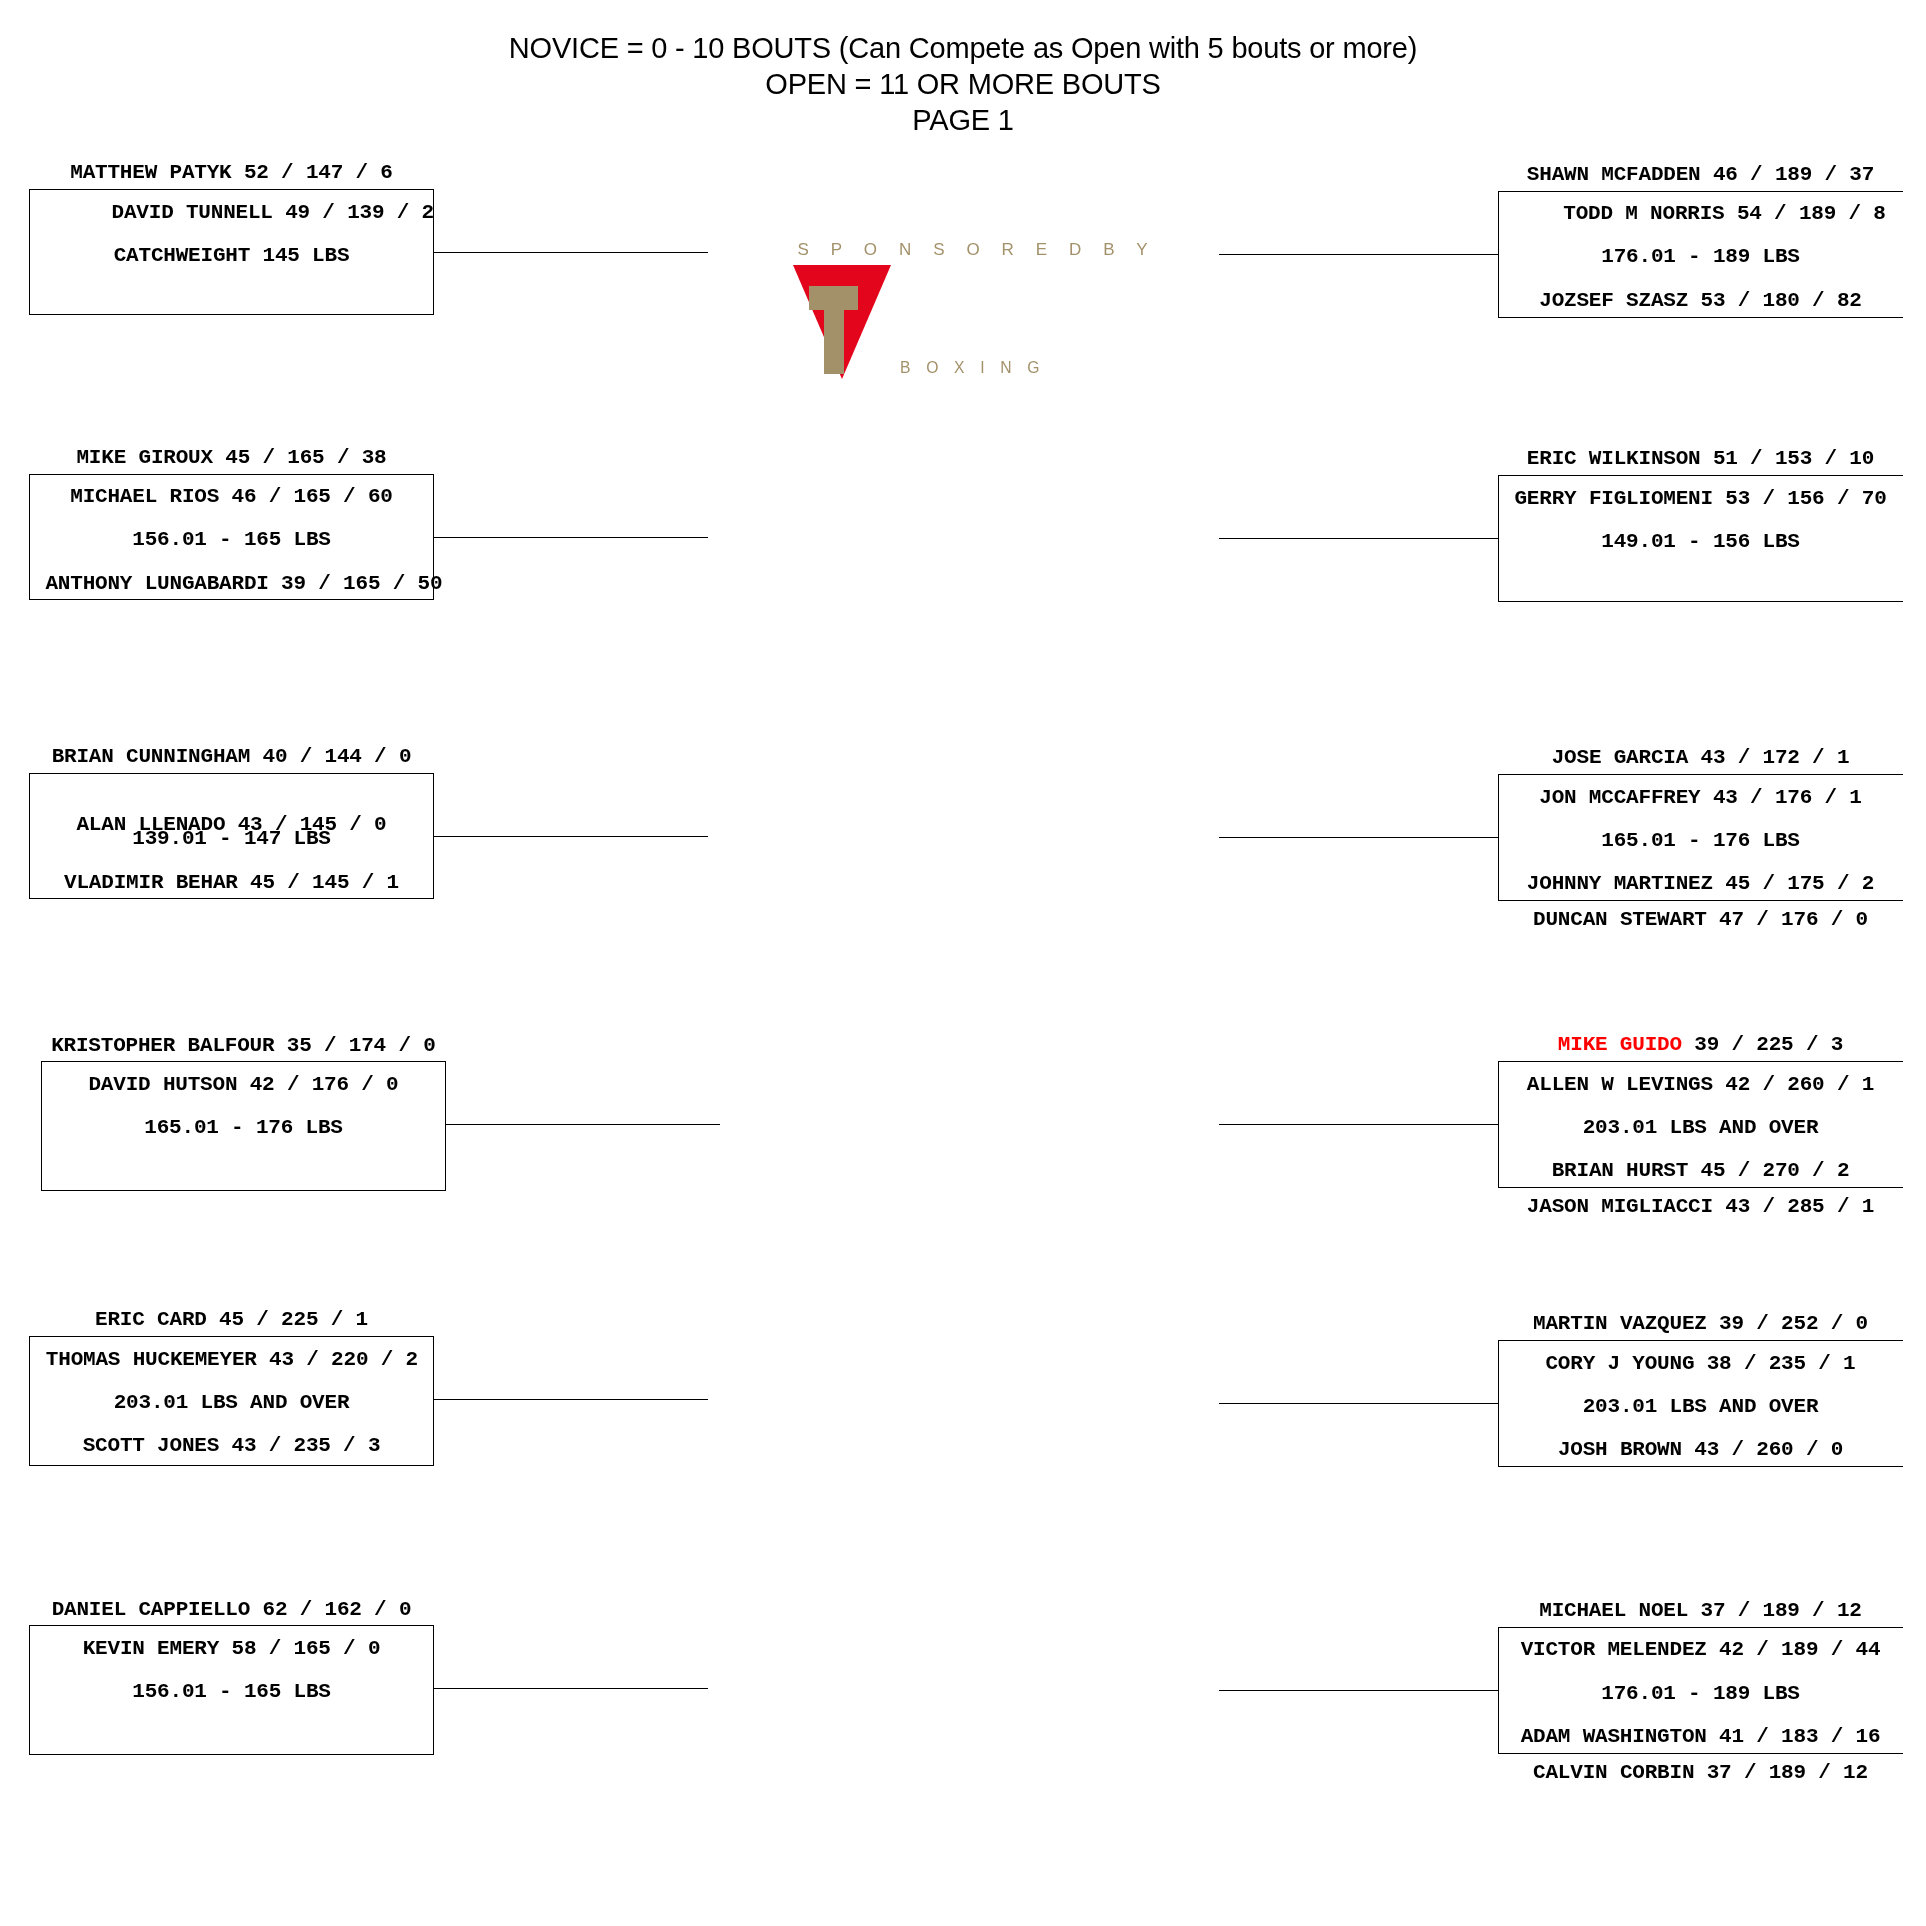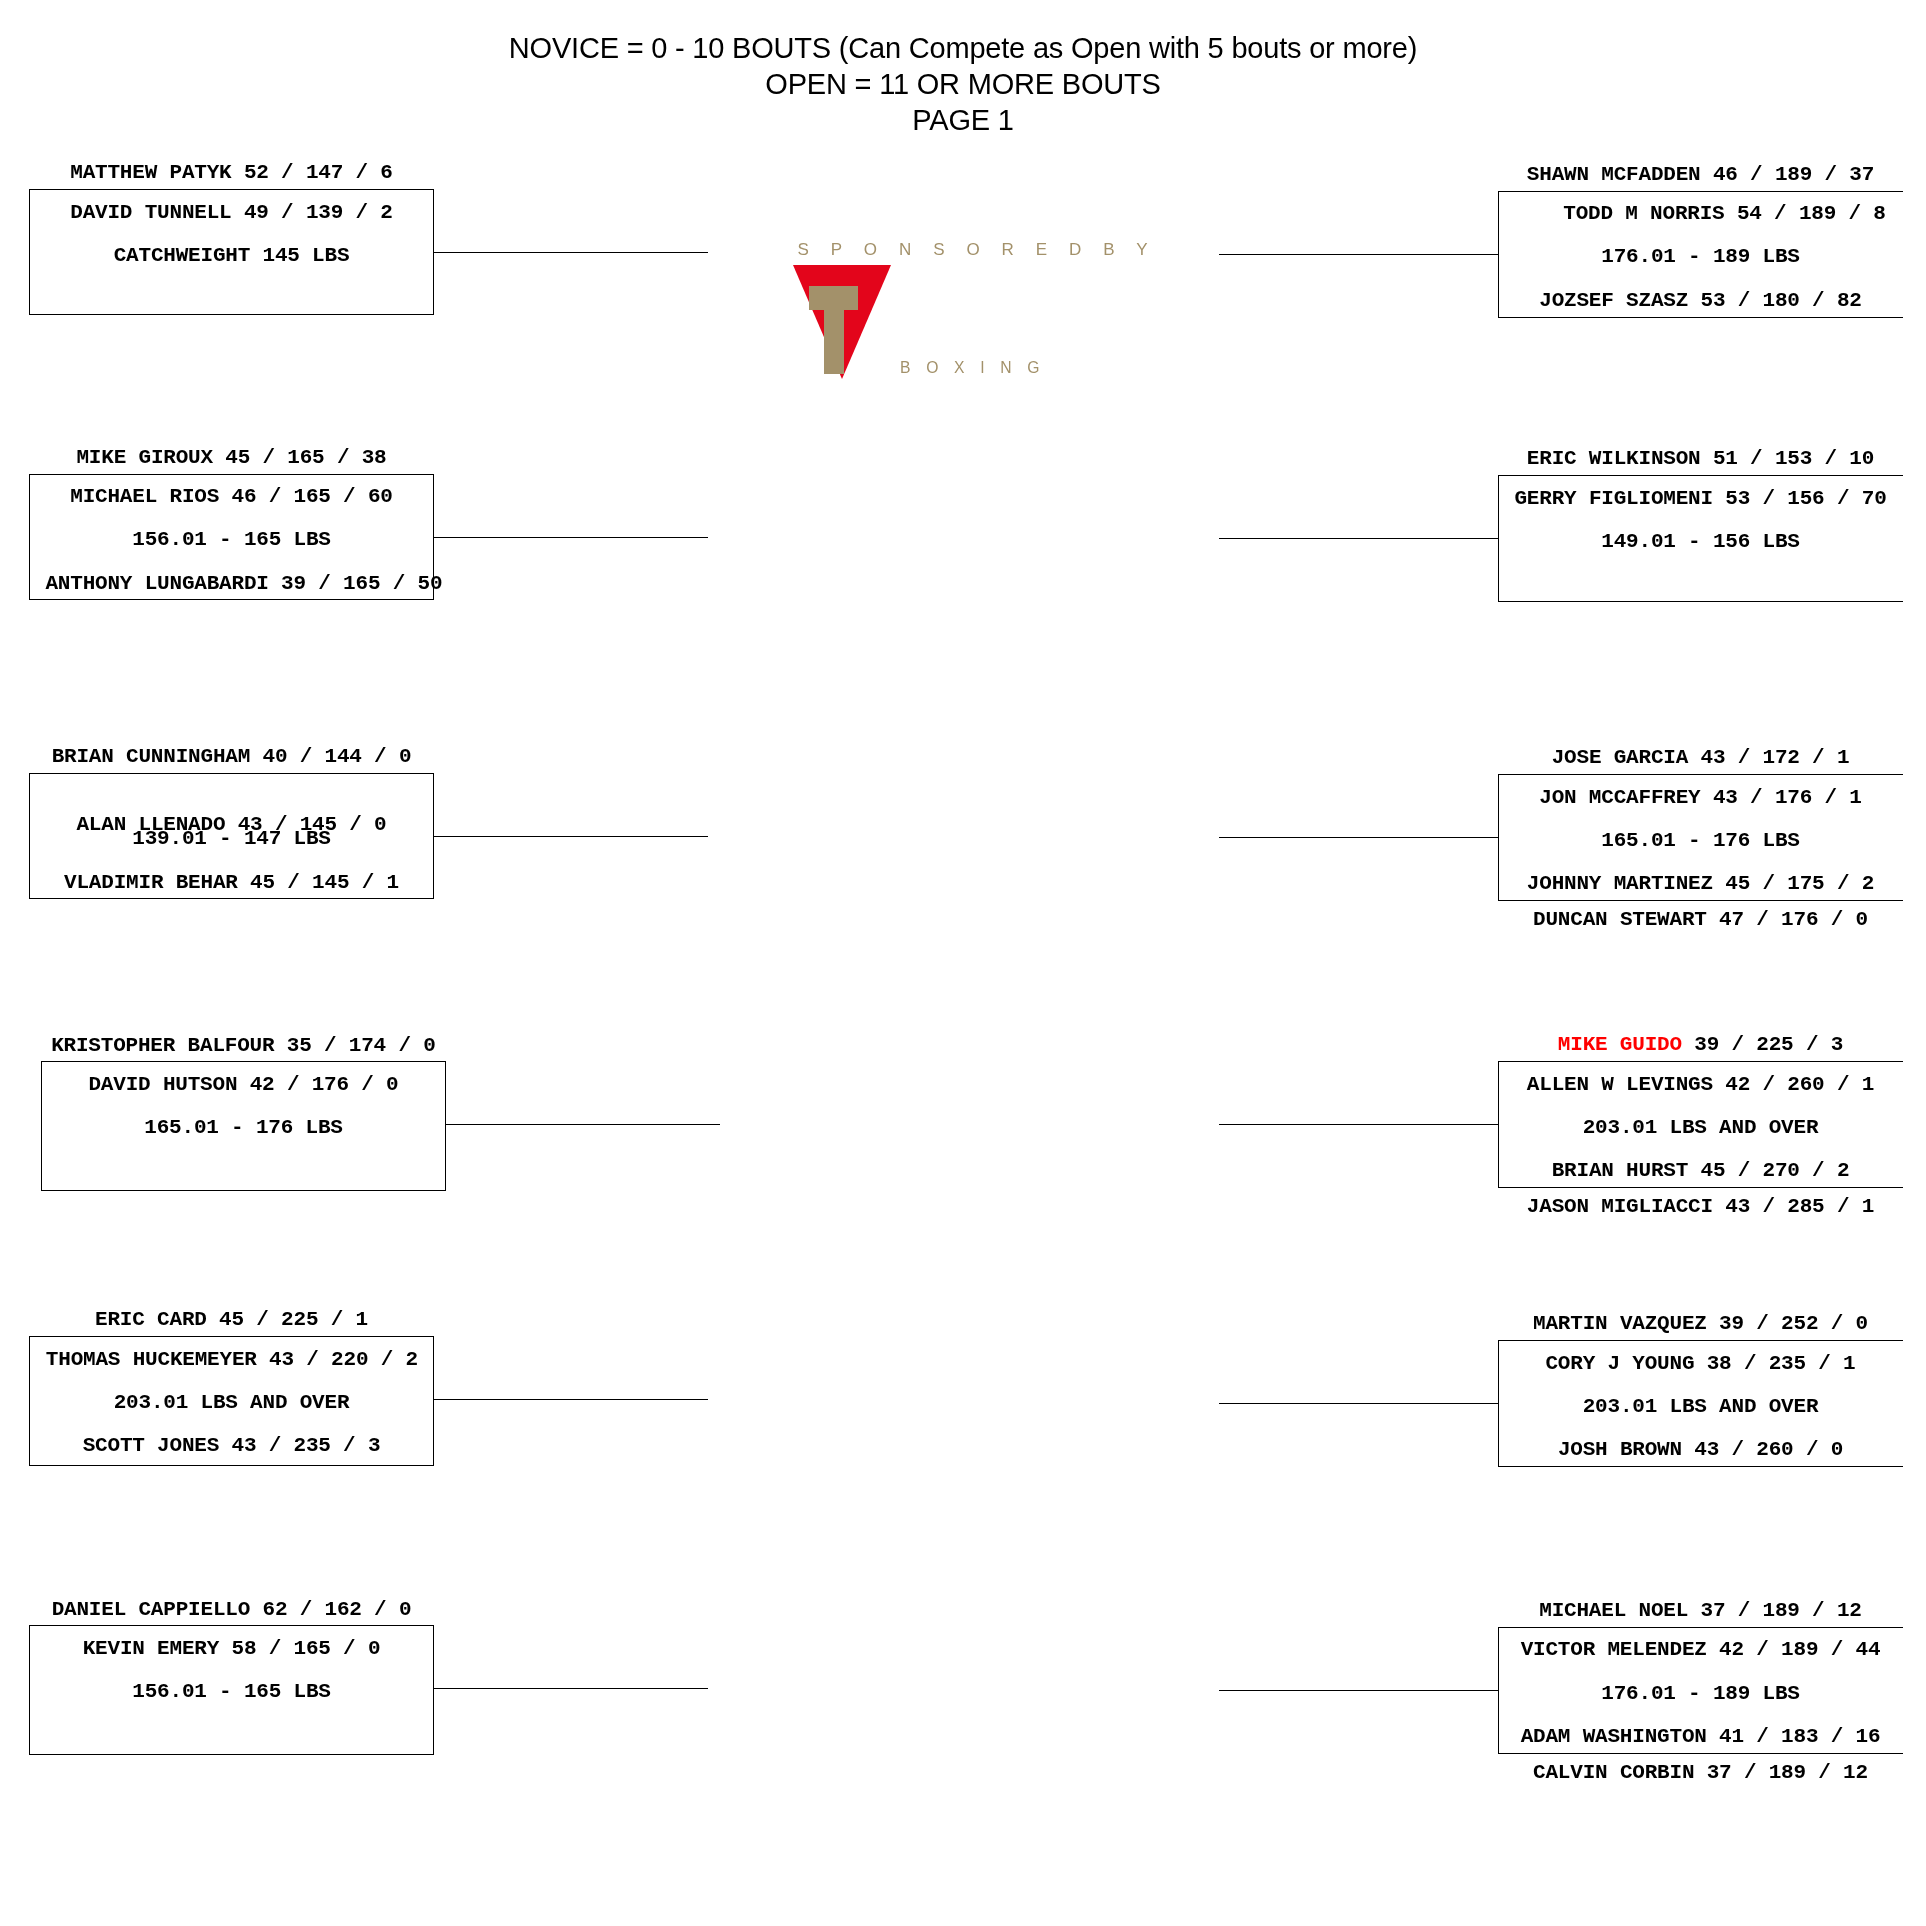--- a/index.html
+++ b/index.html
@@ -148,21 +148,21 @@
   <div class="sponsored">S P O N S O R E D   B Y</div>
   <div class="tri"></div>
   <div class="tbar"></div>
   <div class="tstem"></div>
   <div class="boxing">BOXING</div>
 </div>
 
 <div class="group" style="left:0px; top:142px; width:708px; height:189px;">
   <div class="bx left" style="left:29px; top:47px; width:405px; height:126px;"></div>
   <div class="nm c" style="left:29px; top:17.3px; width:405px;">MATTHEW PATYK 52 / 147 / 6</div>
-  <div class="nm c" style="left:29px; top:57px; width:405px;">DAVID TUNNELL 49 / 139 / 2</div>
+  <div class="nm c" style="left:29px; top:57px; width:405px;text-align:right;">DAVID TUNNELL 49 / 139 / 2</div>
   <div class="nm c" style="left:29px; top:100px; width:405px;">CATCHWEIGHT 145 LBS</div>
   <div class="conn" style="left:434px; top:110px; width:274px;"></div>
 </div>
 
 <div class="group" style="left:0px; top:436px; width:708px; height:181px;">
   <div class="bx left" style="left:29px; top:38px; width:405px; height:126px;"></div>
   <div class="nm c" style="left:29px; top:7.9px; width:405px;">MIKE GIROUX 45 / 165 / 38</div>
   <div class="nm c" style="left:29px; top:47px; width:405px;">MICHAEL RIOS 46 / 165 / 60</div>
   <div class="nm c" style="left:29px; top:90px; width:405px;">156.01 - 165 LBS</div>
   <div class="nm c" style="left:7.9px; top:134px; width:472px;">ANTHONY LUNGABARDI 39 / 165 / 50</div>

